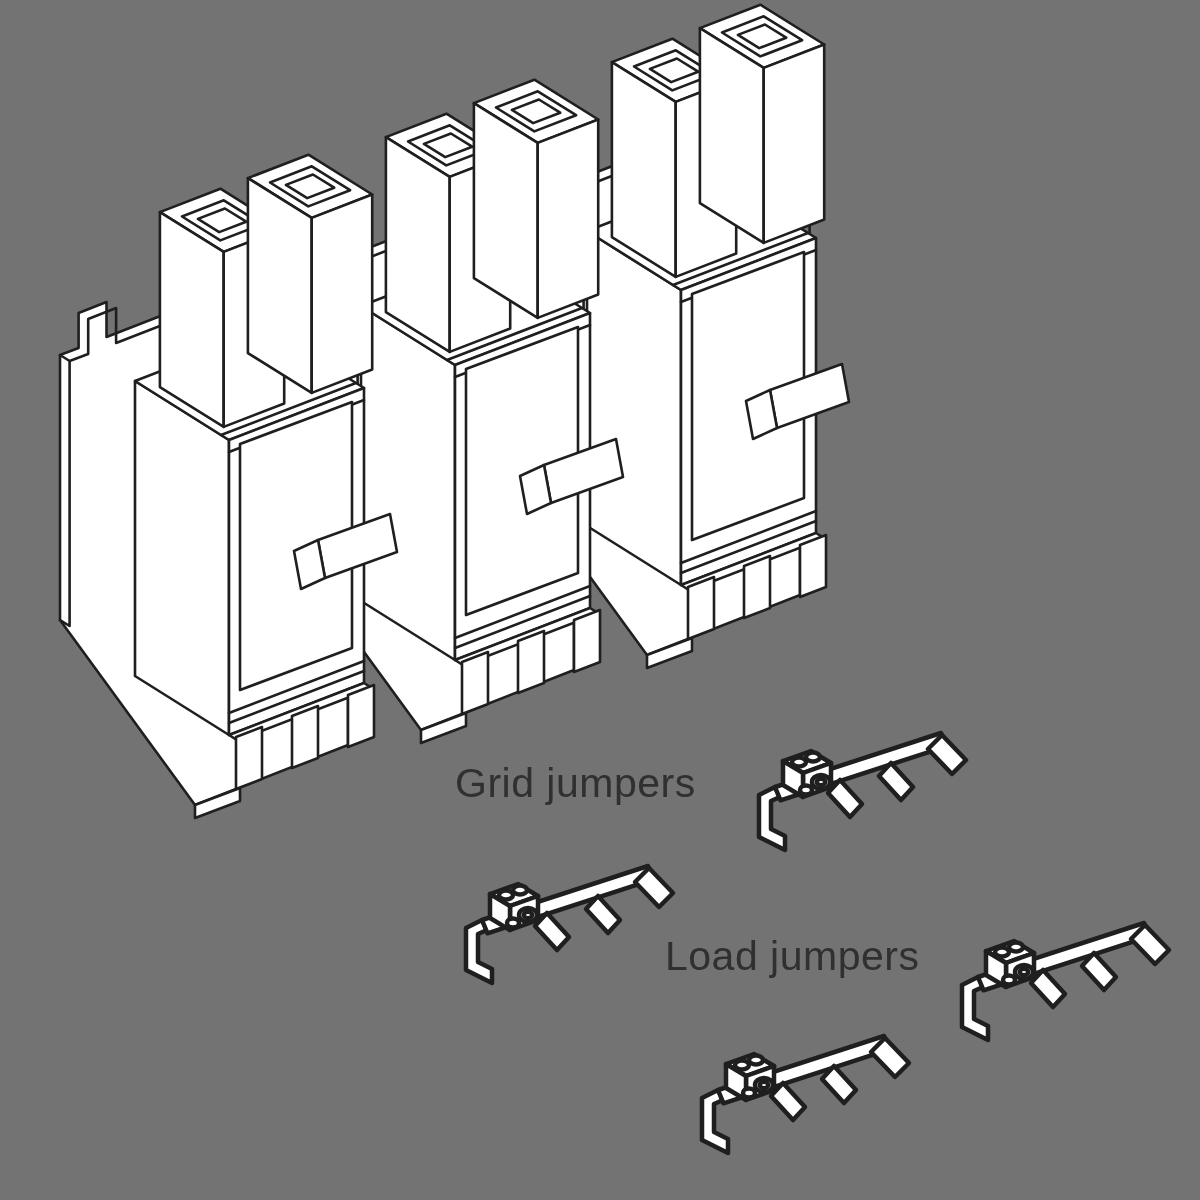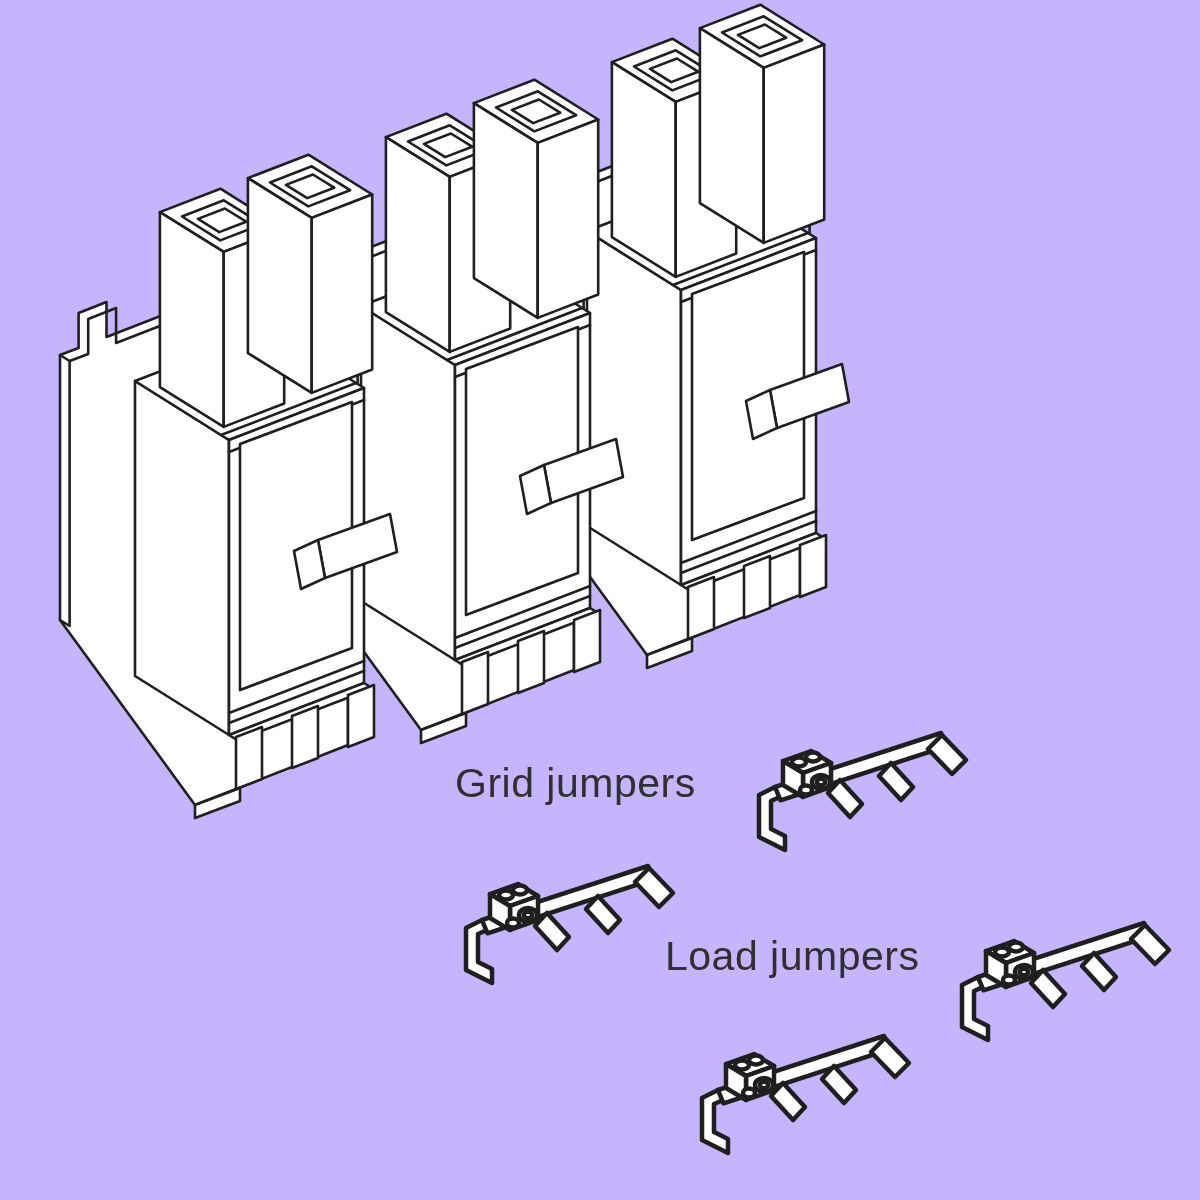--- a/index.html
+++ b/index.html
@@ -1,16 +1,16 @@
 <!DOCTYPE html>
 <html><head>
 <meta charset="utf-8">
 <style>
   html,body{margin:0;padding:0;background:#ffffff;}
-  .stage{position:relative;width:1200px;height:1200px;background:#c4b5fd;overflow:hidden;
+  .stage{position:relative;width:1200px;height:1200px;background:#737373;overflow:hidden;
          font-family:"Liberation Sans", sans-serif;}
   svg{display:block;}
   .lbl{font-family:"Liberation Sans", sans-serif;font-size:41px;fill:#303030;letter-spacing:0.5px;}
 </style>
 </head>
 <body>
 
 <div class="stage">
 <svg width="1200" height="1200" viewBox="0 0 1200 1200">
   <defs>

